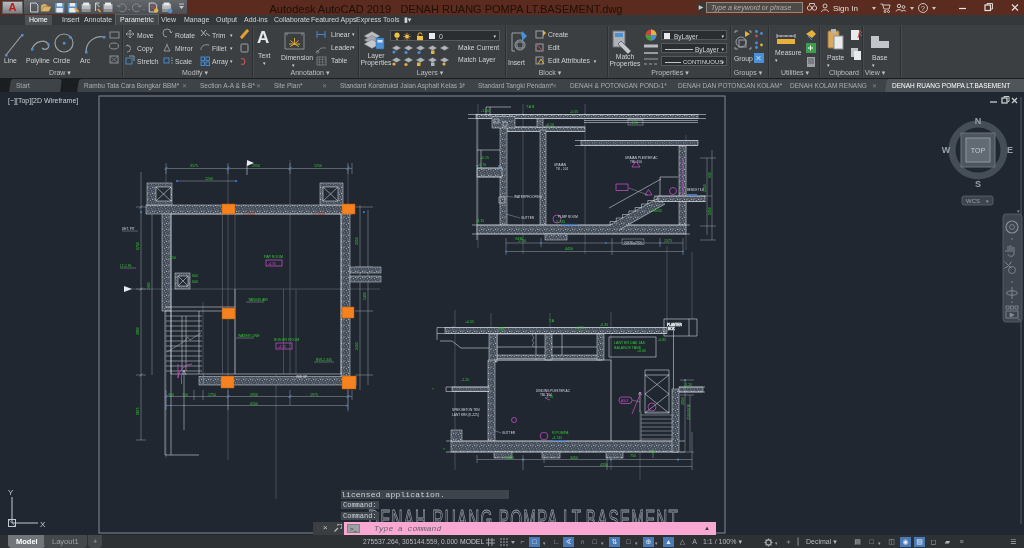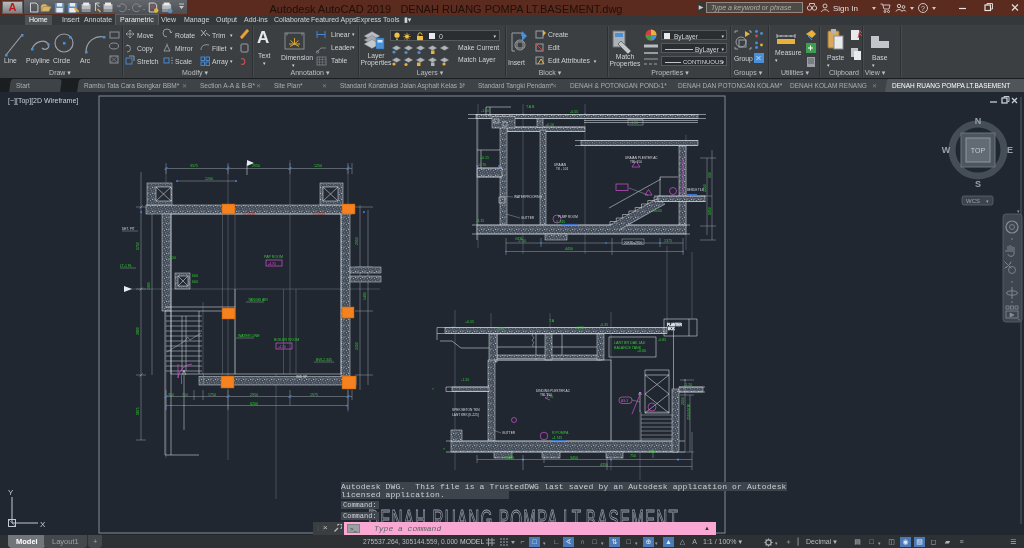--- a/index.html
+++ b/index.html
@@ -924,21 +924,21 @@
 <g class="dim">
 <path d="M477 459.5 L692 459.5"></path>
           <path d="M544 466.5 L692 466.5"></path>
 <path d="M477 455 L477 463 M523 455 L523 470 M544 455 L544 463 M607 455 L607 470 M653 449 L653 458 M692 432 L692 470"></path>
 <path d="M685 380 L685 452 M690 395 L690 452"></path>
 <path d="M680 380 L694 380 M680 452 L694 452 M680 395 L694 395"></path>
 </g>
 </g>
 </svg>
 </div>
-<div class="abs" id="trusted"><span>Autodesk DWG.&nbsp; This file is a TrustedDWG last saved by an Autodesk application or Autodesk</span><br><span>licensed application.&nbsp;&nbsp;&nbsp;&nbsp;&nbsp;&nbsp;&nbsp;&nbsp;&nbsp;&nbsp;&nbsp;&nbsp;&nbsp;</span></div>
+<div class="abs" id="trusted"><br><span>licensed application.&nbsp;&nbsp;&nbsp;&nbsp;&nbsp;&nbsp;&nbsp;&nbsp;&nbsp;&nbsp;&nbsp;&nbsp;&nbsp;</span></div>
 <div class="cmdh" style="top:501px;">Command:</div>
 <div class="cmdh" style="top:512px;">Command:</div>
 <div class="abs" id="cmdgrip">
     <span style="position:absolute;left:2px;top:2px;color:#6d7175;font-size:6px;letter-spacing:-1px;">⋮⋮</span>
     <span style="position:absolute;left:10px;top:1px;color:#c0c4c7;font-size:8px;">×</span>
     <svg style="position:absolute;left:20px;top:2px;" width="9" height="9" viewBox="0 0 9 9">
       <path d="M1.5 7.5 L5 4 M4.5 1.5 a2.4 2.4 0 1 1 3 3" fill="none" stroke="#c0c4c7" stroke-width="1.1"></path>
     </svg>
   </div>
 <div class="abs" id="cmdbar">

